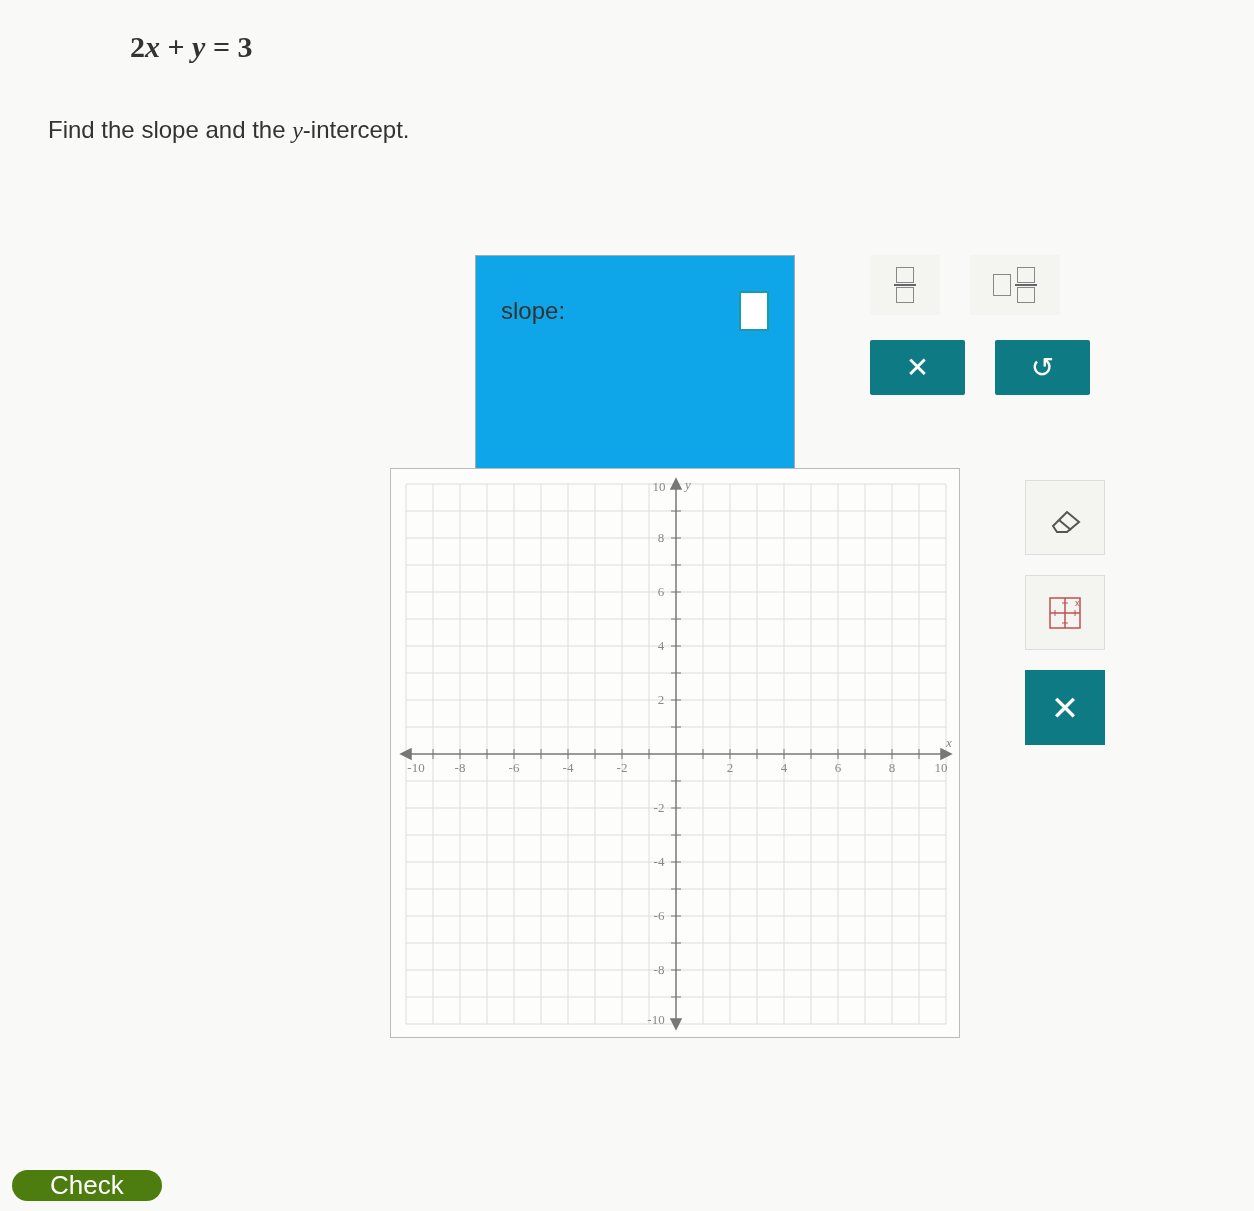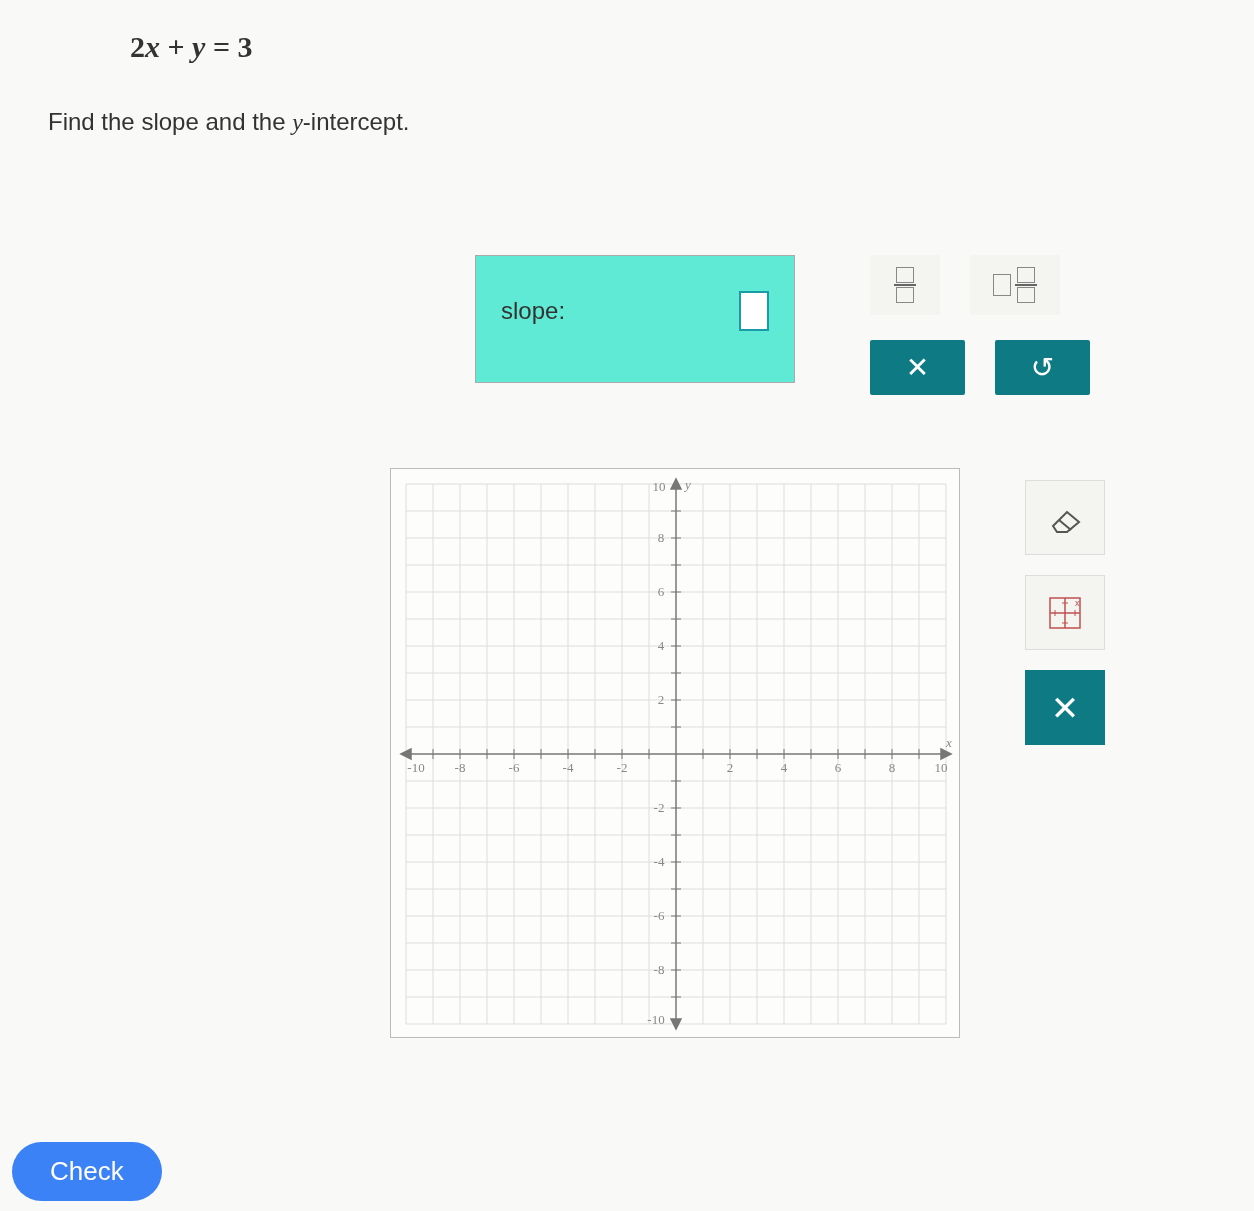--- a/index.html
+++ b/index.html
@@ -18,36 +18,36 @@
     position: absolute;
     top: 30px;
     left: 130px;
     font-family: 'Times New Roman', serif;
     font-size: 30px;
     font-style: italic;
     font-weight: bold;
   }
   .instructions {
     position: absolute;
-    top: 104px;
+    top: 112px;
     left: 48px;
     font-size: 24px;
     line-height: 1.5;
     color: #333;
   }
   .yvar { font-style: italic; font-family: 'Times New Roman', serif; }
 
   .answer-box {
     position: absolute;
     top: 255px;
     left: 475px;
     width: 320px;
-    height: 128px;
+    height: 230px;
     border: 1px solid #aaa;
-    background: #5eead4;
+    background: #0ea5e9;
     padding: 20px 25px;
     font-size: 24px;
   }
   .answer-row {
     display: flex;
     align-items: center;
     height: 70px;
   }
   .answer-label {
     flex: 1;
@@ -152,24 +152,24 @@
   .tool-btn.primary {
     background: #0d7a84;
     color: #fff;
     border: none;
   }
 
   .check-btn {
     position: absolute;
     bottom: 10px;
     left: 12px;
-    background: #3b82f6;
+    background: #4d7c0f;
     color: #fff;
     font-size: 26px;
-    padding: 14px 38px;
+    padding: 0 38px;
     border-radius: 30px;
   }
 </style>
 </head>
 <body>
 
 <div class="equation">
   <span style="font-style:normal">2</span><span>x</span> <span style="font-style:normal">+</span> <span>y</span> <span style="font-style:normal">= 3</span>
 </div>
 

